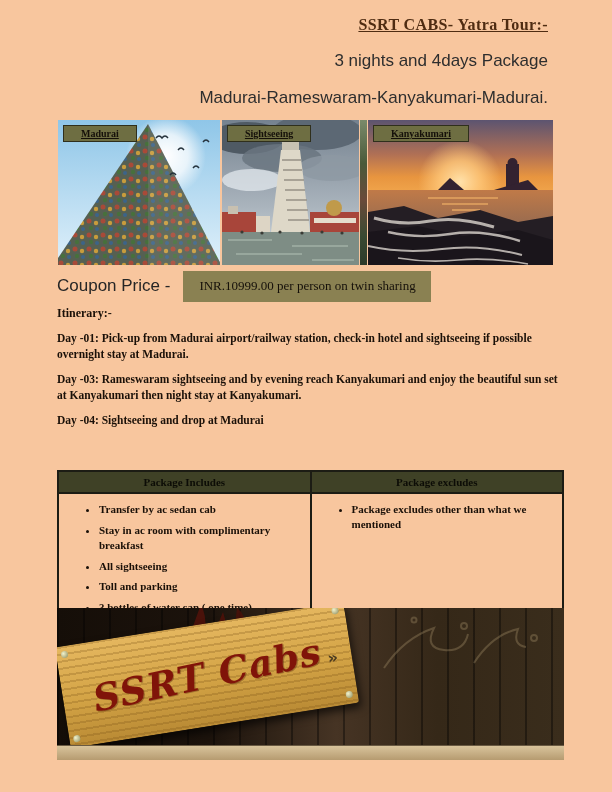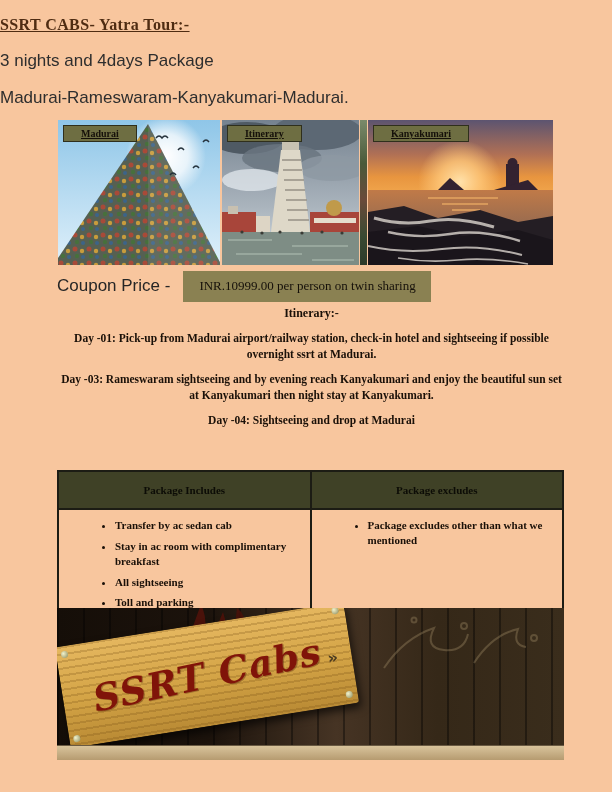--- a/index.html
+++ b/index.html
@@ -15,21 +15,21 @@
   html,body{background:#888;}
   .page{
     position:relative;
     width:612px;height:792px;
     margin:0 auto;
     background:var(--background);
     font-family:"Liberation Serif",serif;
     overflow:hidden;
   }
   
-  .header{position:absolute;top:0;left:0;width:548px;text-align:left;}
+  .header{position:absolute;top:0;left:0;width:548px;text-align:right;}
   .title{
     margin-top:16px;
     font-family:"Liberation Serif",serif;
     font-weight:bold;font-size:16px;
     color:#4f2c12;
     text-decoration:underline;
     letter-spacing:.4px;
   }
   .subtitle{
     margin-top:17px;
@@ -64,47 +64,47 @@
   }
   .coupon-box{
     margin-left:13px;
     background:var(--olive-coupon);
     color:#15100a;
     font:13px "Liberation Serif",serif;
     padding:7px 14px 8px 16px;
     min-width:248px;
   }
   
-  .itinerary{position:absolute;top:306px;left:57px;width:509px;color:var(--ink);text-align:center;}
+  .itinerary{position:absolute;top:306px;left:57px;width:509px;color:var(--ink);}
   .itin-heading{font:bold 12px "Liberation Serif",serif;}
   .itinerary p{font:bold 11.5px "Liberation Serif",serif;line-height:1.4;margin-top:9px;}
   
   .pkg-table{
     position:absolute;top:470px;left:57px;width:507px;
     border-collapse:collapse;table-layout:fixed;
   }
   .pkg-table th{
     background:var(--olive-header);
     border:2px solid #1c1c14;
     font:bold 11px "Liberation Serif",serif;
     color:#0c0c06;
-    padding:12px 2px;
+    padding:4px 2px;
     text-align:center;
   }
   .pkg-table td{
     border:2px solid #1c1c14;
     vertical-align:top;
     height:110px;
     padding:8px 4px 4px 4px;
   }
   .pkg-table ul{margin:0;padding-left:36px;}
   .pkg-table li{
     font:bold 11px "Liberation Serif",serif;
     color:var(--ink);
-    margin-bottom:6px;line-height:1.35;margin-left:16px;
+    margin-bottom:6px;line-height:1.35;
   }
   
   .banner{
     position:absolute;top:608px;left:57px;width:507px;height:152px;
     overflow:hidden;
     background:
       repeating-linear-gradient(90deg,rgba(0,0,0,.38) 0 2px,rgba(0,0,0,0) 2px 26px),
       linear-gradient(90deg,#150e08 0%,#1c130c 30%,#463424 55%,#352818 75%,#3a2d1c 100%);
   }
   .banner-strip{
@@ -238,21 +238,21 @@
         </g>
         <g fill="#3a3a34">
           <circle cx="20" cy="112" r="1.6"></circle>
             <circle cx="40" cy="113" r="1.6"></circle>
             <circle cx="58" cy="112" r="1.6"></circle>
           <circle cx="80" cy="113" r="1.6"></circle>
             <circle cx="100" cy="112" r="1.6"></circle>
             <circle cx="120" cy="113" r="1.6"></circle>
         </g>
       </svg>
-      <figcaption class="photo-label">Itinerary</figcaption>
+      <figcaption class="photo-label">Sightseeing</figcaption>
     </figure>
 
     <div class="gap2"></div>
     <div class="sliver"></div>
     <div class="gap2"></div>
 
     <figure class="photo" style="width:197px;">
       <svg width="185" height="145" viewBox="0 0 185 145">
         <defs>
           <linearGradient id="ksky" x1="0" y1="0" x2="0" y2="1">
@@ -298,21 +298,21 @@
     </figure>
   </div>
 
   <div class="coupon-row">
     <span class="coupon-label">Coupon Price -</span>
     <span class="coupon-box">INR.10999.00 per person on twin sharing</span>
   </div>
 
   <div class="itinerary">
     <div class="itin-heading">Itinerary:-</div>
-    <p>Day -01: Pick-up from Madurai airport/railway station, check-in hotel and sightseeing if possible overnight ssrt at Madurai.</p>
+    <p>Day -01: Pick-up from Madurai airport/railway station, check-in hotel and sightseeing if possible overnight stay at Madurai.</p>
     <p>Day -03: Rameswaram sightseeing and by evening reach Kanyakumari and enjoy the beautiful sun set at Kanyakumari then night stay at Kanyakumari.</p>
     <p>Day -04: Sightseeing and drop at Madurai</p>
   </div>
 
   <table class="pkg-table">
     <thead>
       <tr>
         <th>Package Includes</th>
         <th>Package excludes</th>
       </tr>

